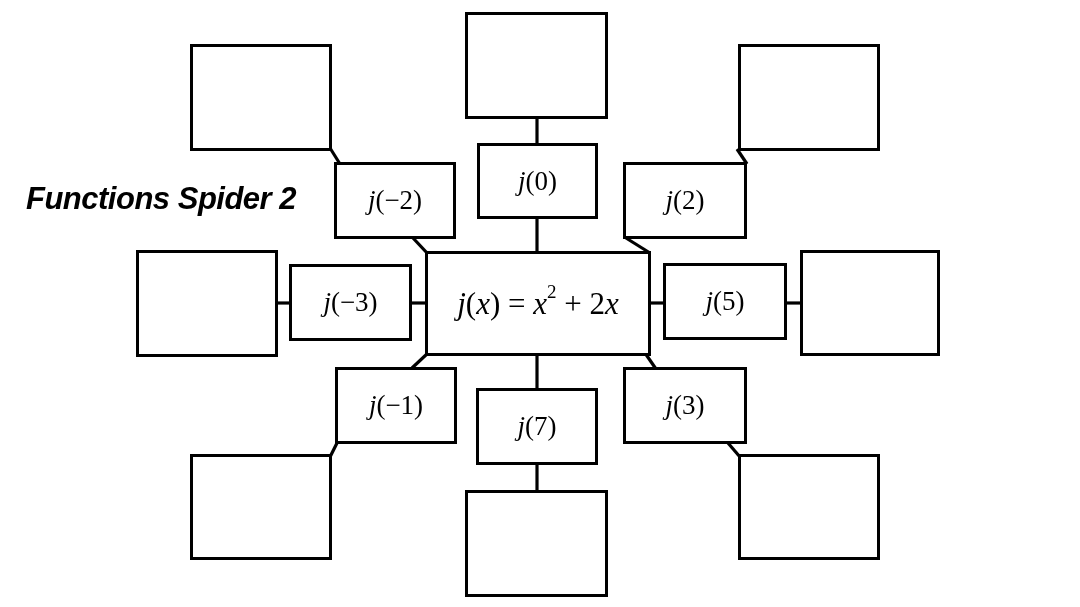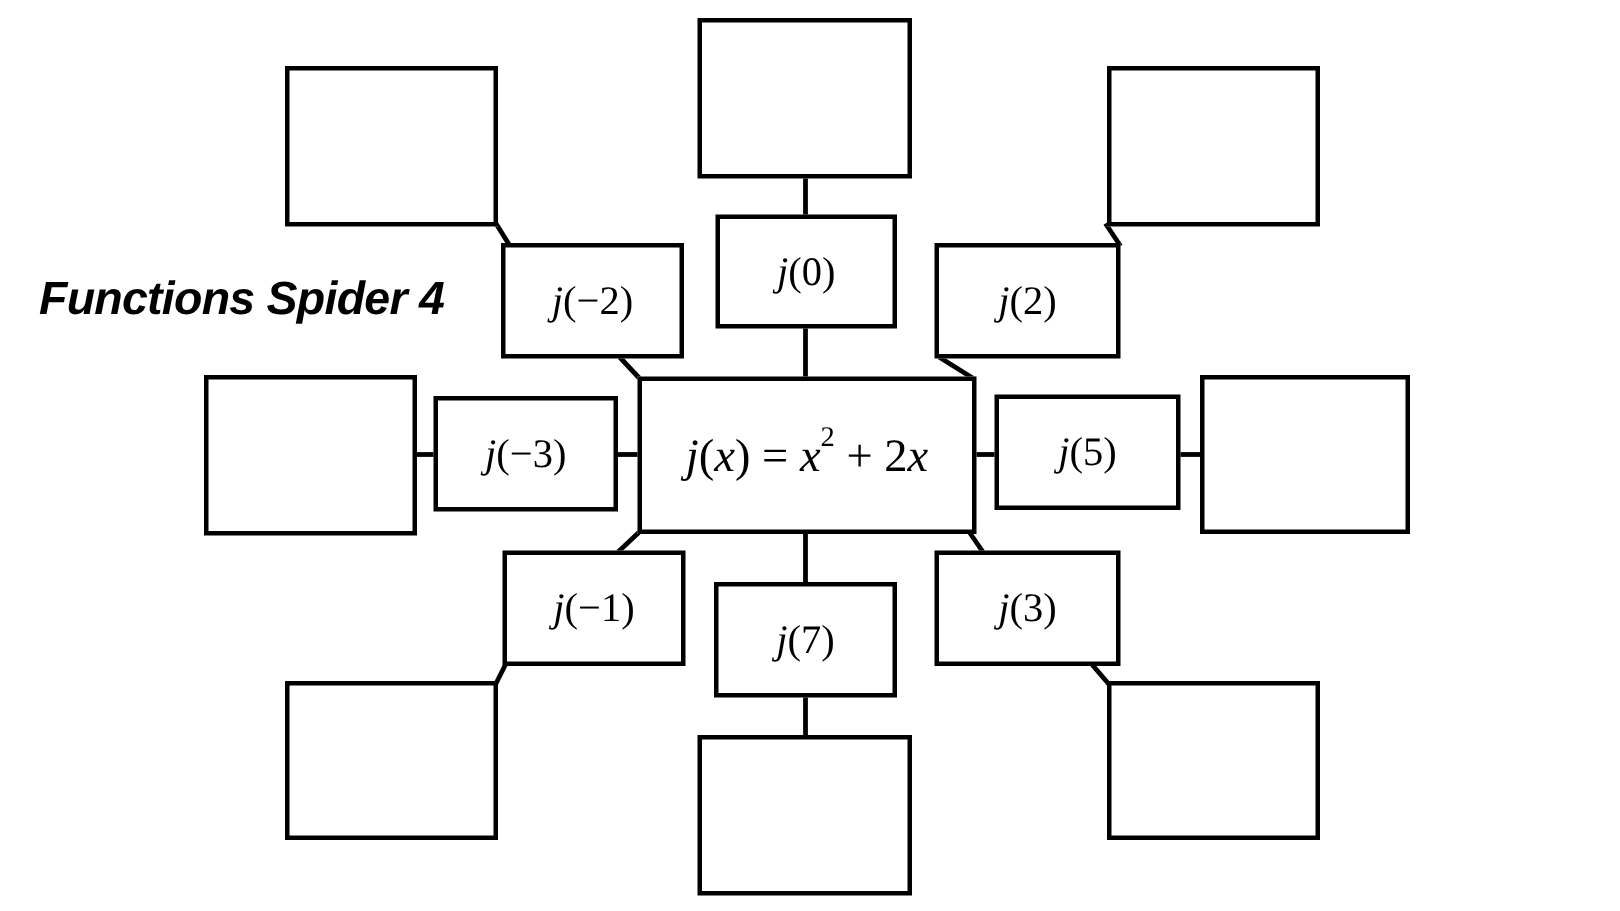--- a/index.html
+++ b/index.html
@@ -98,21 +98,21 @@
       <line x1="413" y1="238" x2="428" y2="254"></line>
       <line x1="737" y1="149" x2="747" y2="164"></line>
       <line x1="626" y1="238" x2="650" y2="253"></line>
       <line x1="428" y1="353" x2="412" y2="368"></line>
       <line x1="337" y1="443" x2="330" y2="457"></line>
       <line x1="645" y1="353" x2="656" y2="369"></line>
       <line x1="728" y1="443" x2="740" y2="457"></line>
     </g>
   </svg>
 
-  <div class="page-title">Functions Spider 4</div>
+  <div class="page-title">Functions Spider 2</div>
 
   <div class="obox" style="left:190px; top:44px;"></div>
   <div class="obox" style="left:465px; top:12px;  width:143px;"></div>
   <div class="obox" style="left:738px; top:44px;"></div>
   <div class="obox" style="left:136px; top:250px;"></div>
   <div class="obox" style="left:800px; top:250px; width:140px; height:106px;"></div>
   <div class="obox" style="left:190px; top:454px; height:106px;"></div>
   <div class="obox" style="left:465px; top:490px; width:143px;"></div>
   <div class="obox" style="left:738px; top:454px; height:106px;"></div>
 

